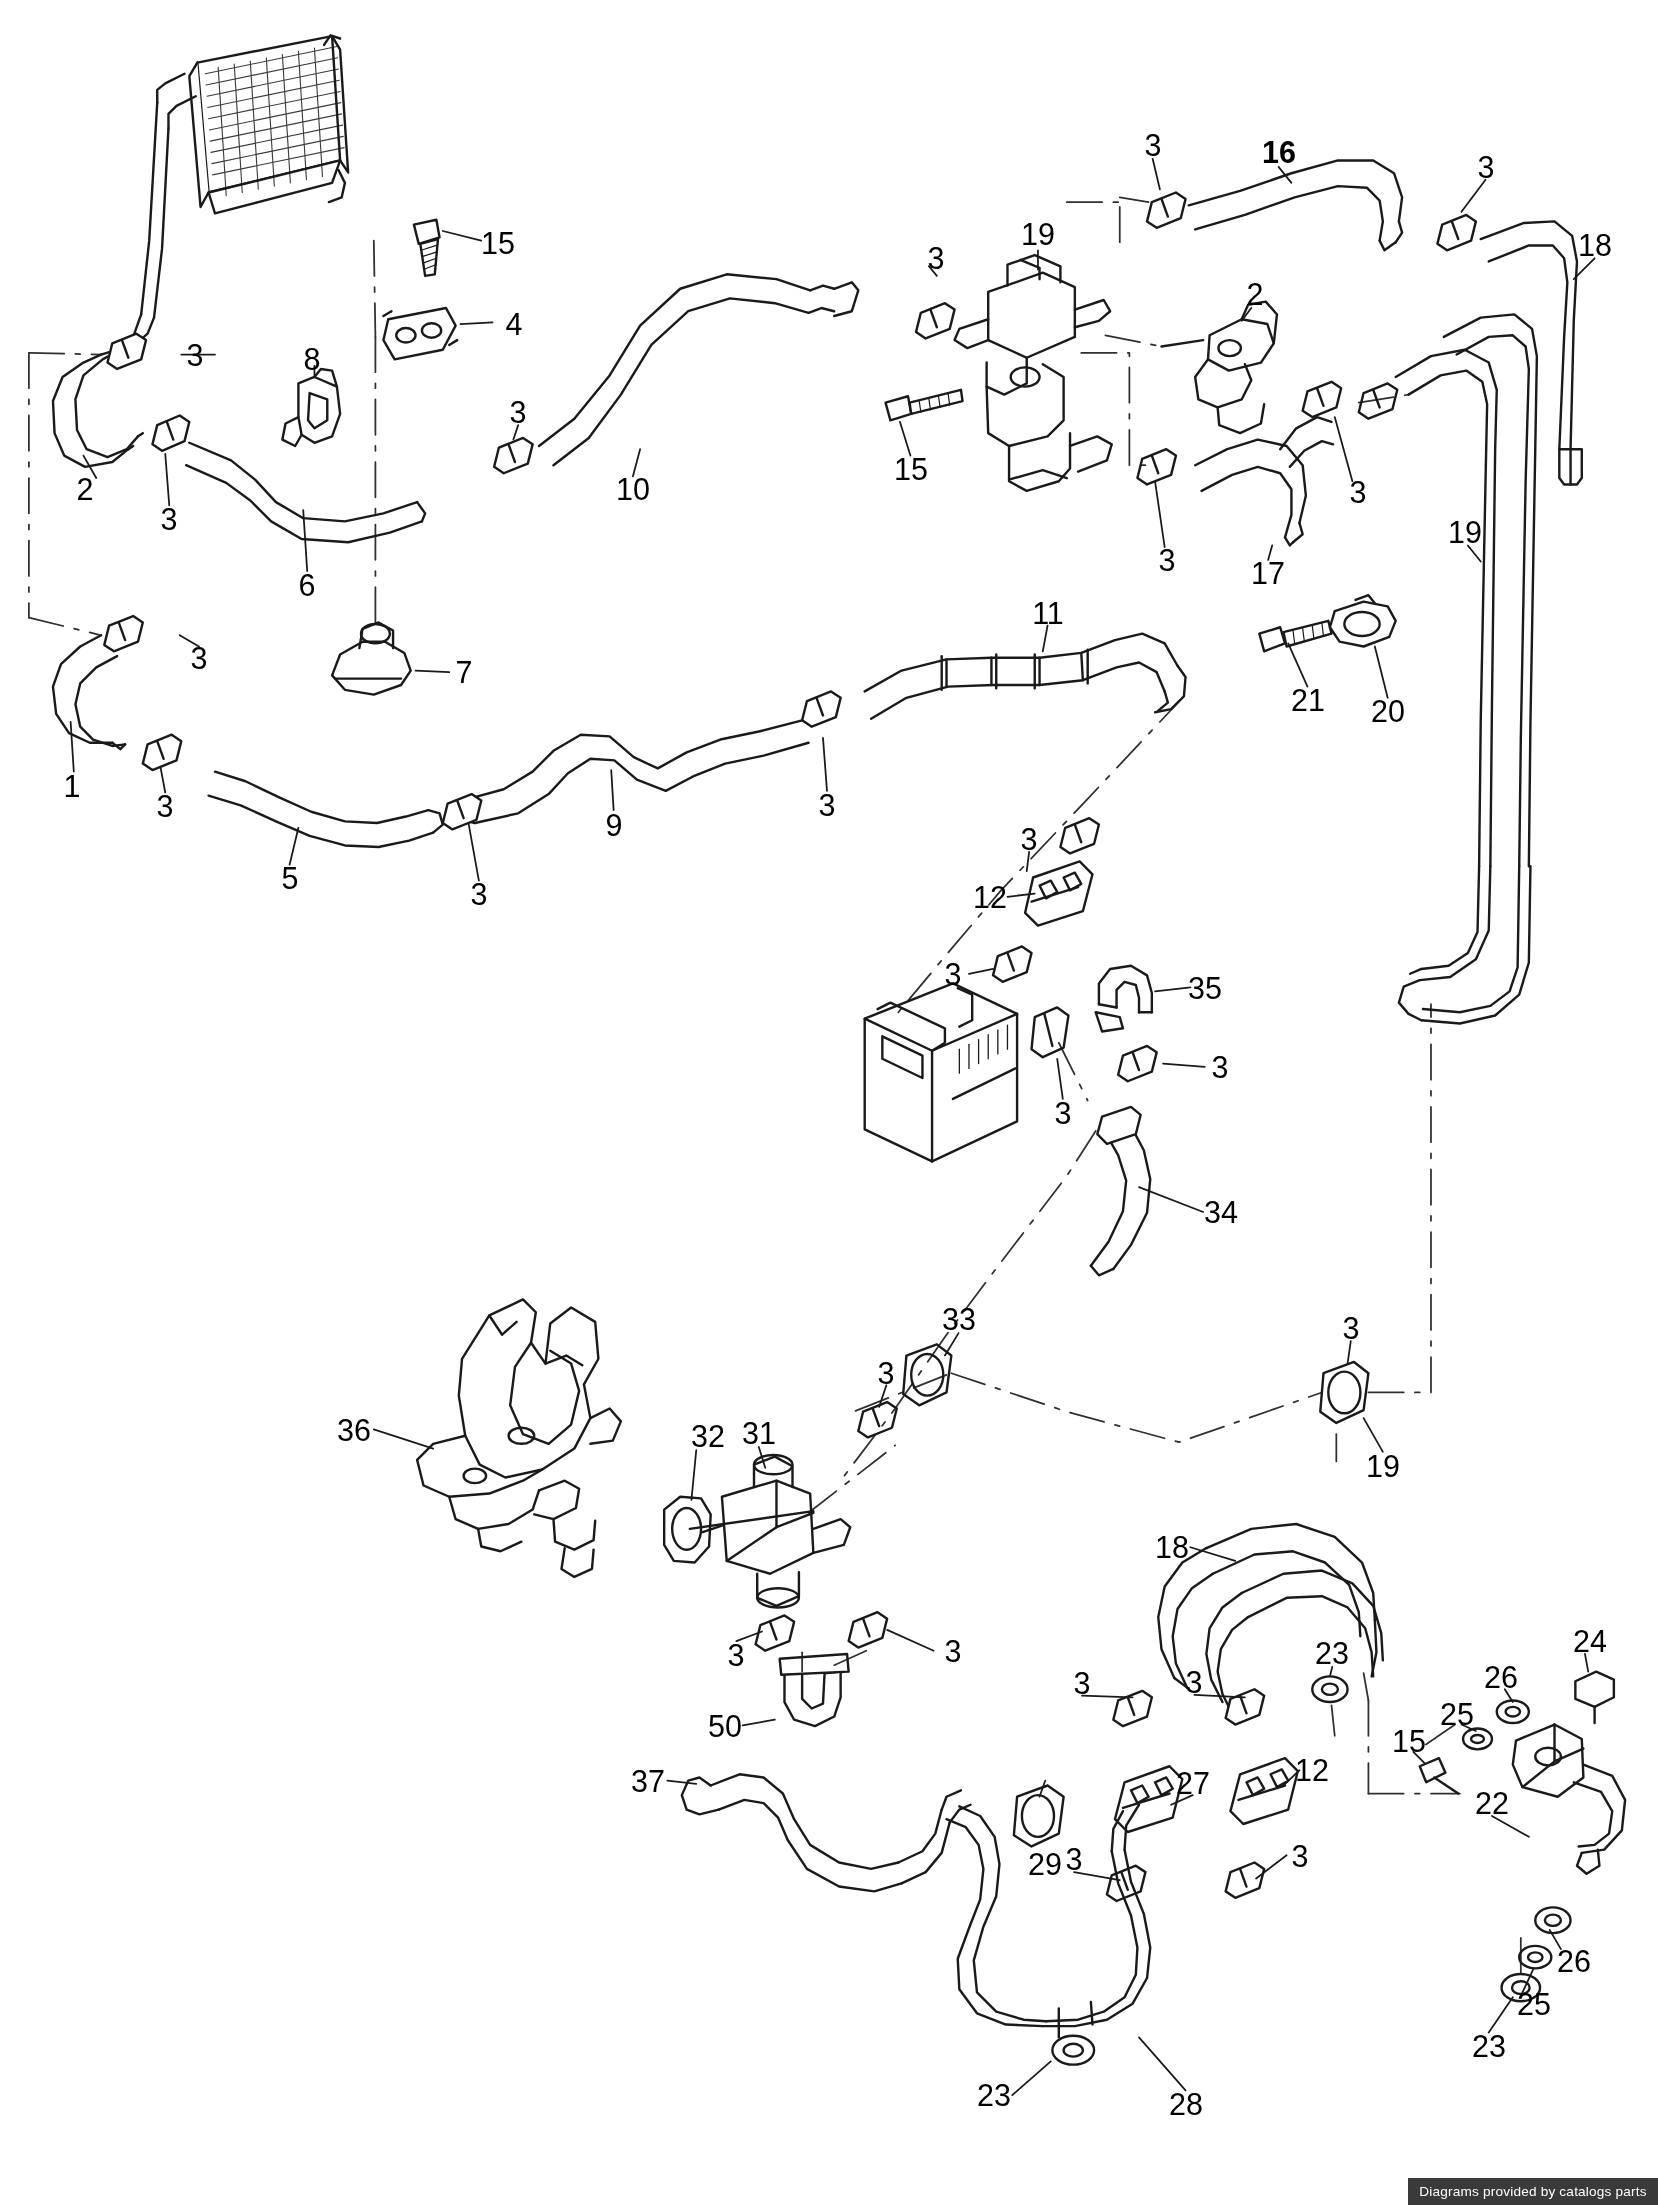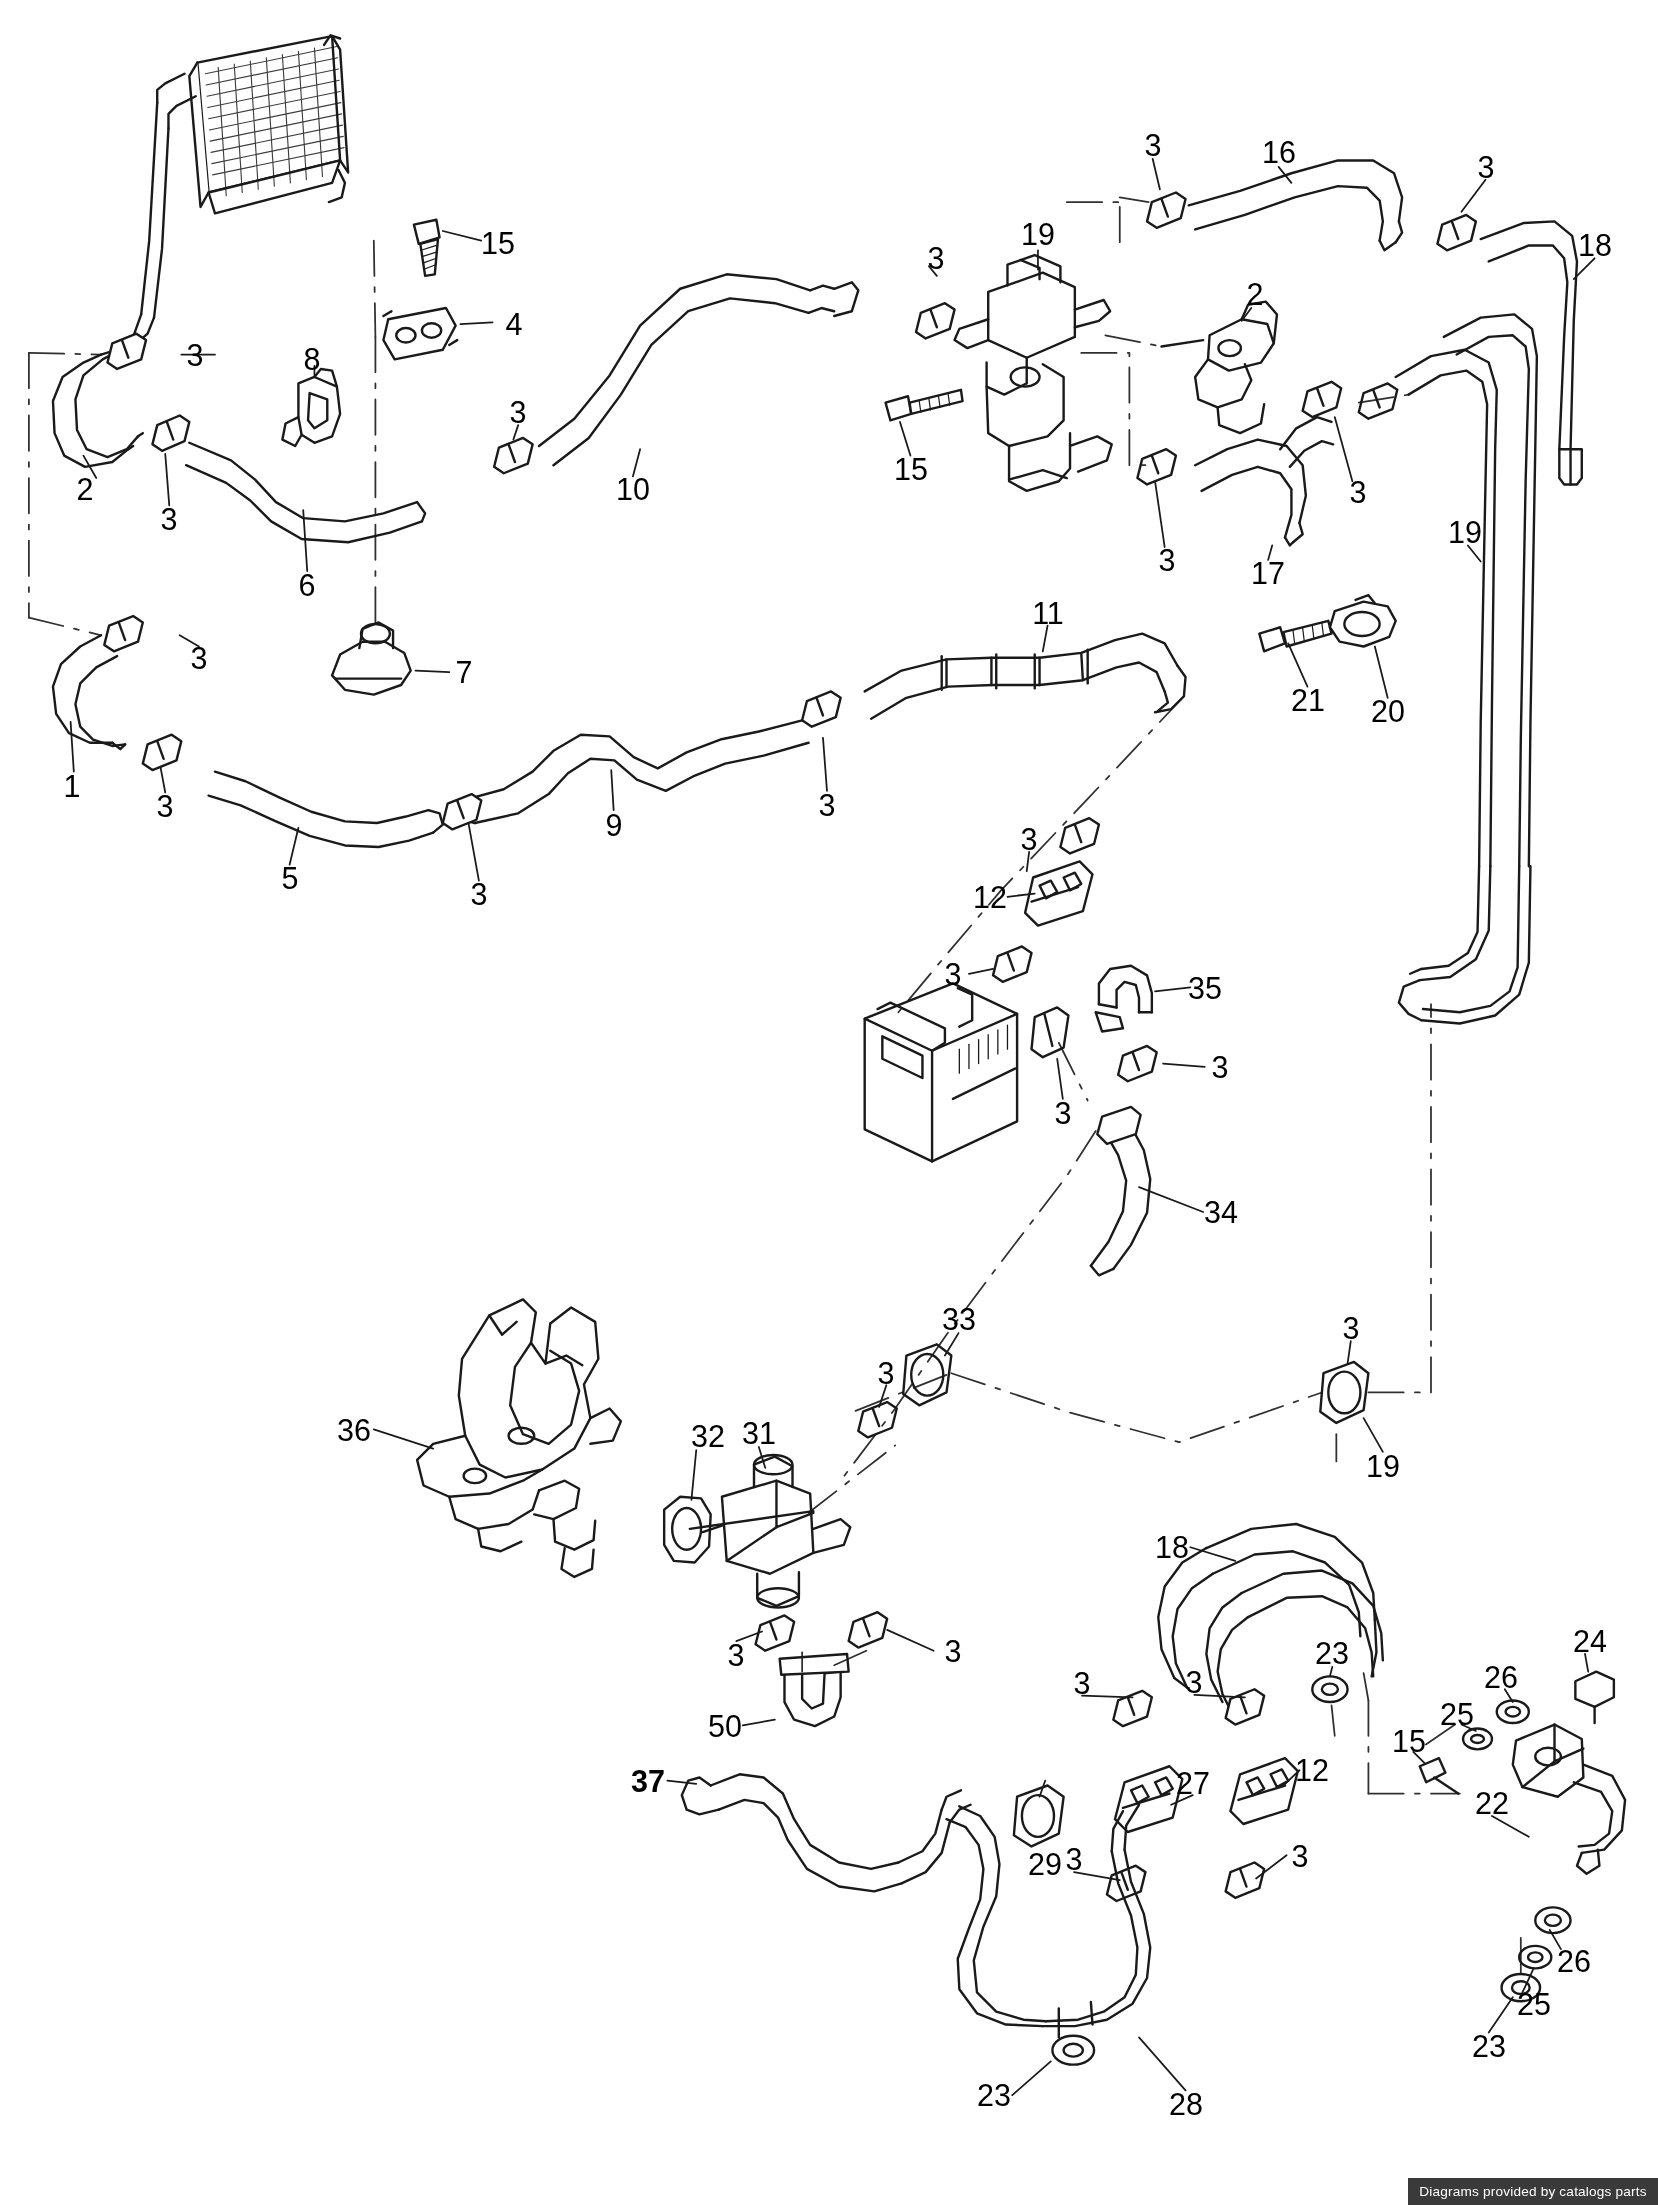--- a/index.html
+++ b/index.html
@@ -659,21 +659,21 @@
     </g>
   </svg>
 
   <div class="callout" style="left:498px; top:243px;">15</div>
   <div class="callout" style="left:514px; top:324px;">4</div>
   <div class="callout" style="left:195px; top:355px;">3</div>
   <div class="callout" style="left:312px; top:359px;">8</div>
   <div class="callout" style="left:936px; top:258px;">3</div>
   <div class="callout" style="left:1038px; top:234px;">19</div>
   <div class="callout" style="left:1153px; top:145px;">3</div>
-  <div class="callout" style="left:1279px; top:152px;">16</div>
+  <div class="callout" style="left:1279px; top:152px;font-weight:bold;">16</div>
   <div class="callout" style="left:1486px; top:167px;">3</div>
   <div class="callout" style="left:1595px; top:245px;">18</div>
   <div class="callout" style="left:1255px; top:294px;">2</div>
   <div class="callout" style="left:85px; top:489px;">2</div>
   <div class="callout" style="left:169px; top:519px;">3</div>
   <div class="callout" style="left:518px; top:412px;">3</div>
   <div class="callout" style="left:633px; top:489px;">10</div>
   <div class="callout" style="left:911px; top:469px;">15</div>
   <div class="callout" style="left:1358px; top:492px;">3</div>
   <div class="callout" style="left:307px; top:585px;">6</div>
@@ -713,21 +713,21 @@
   <div class="callout" style="left:1501px; top:1677px;">26</div>
   <div class="callout" style="left:1457px; top:1714px;">25</div>
   <div class="callout" style="left:1409px; top:1741px;">15</div>
   <div class="callout" style="left:725px; top:1726px;">50</div>
   <div class="callout" style="left:1082px; top:1683px;">3</div>
   <div class="callout" style="left:1194px; top:1682px;">3</div>
   <div class="callout" style="left:1045px; top:1864px;">29</div>
   <div class="callout" style="left:1193px; top:1783px;">27</div>
   <div class="callout" style="left:1312px; top:1770px;">12</div>
   <div class="callout" style="left:1492px; top:1803px;">22</div>
-  <div class="callout" style="left:648px; top:1781px;font-weight:bold;">37</div>
+  <div class="callout" style="left:648px; top:1781px;">37</div>
   <div class="callout" style="left:1074px; top:1859px;">3</div>
   <div class="callout" style="left:1300px; top:1856px;">3</div>
   <div class="callout" style="left:1574px; top:1961px;">26</div>
   <div class="callout" style="left:1534px; top:2004px;">25</div>
   <div class="callout" style="left:1489px; top:2046px;">23</div>
   <div class="callout" style="left:994px; top:2095px;">23</div>
   <div class="callout" style="left:1186px; top:2104px;">28</div>
 
   <div id="watermark">Diagrams provided by catalogs parts</div>
 </div>

